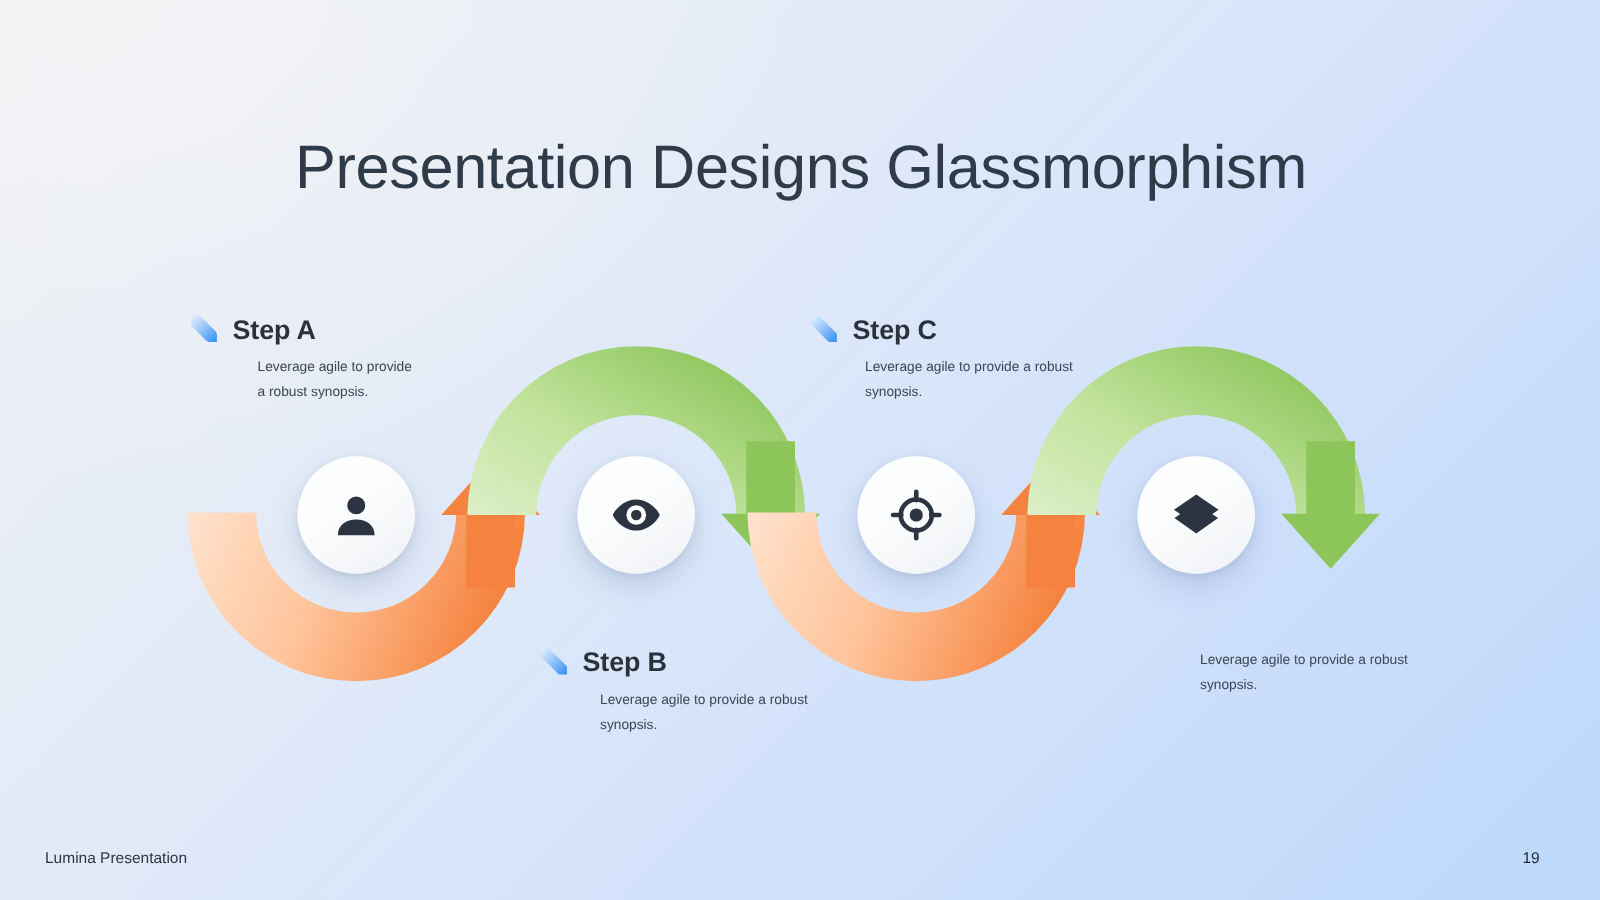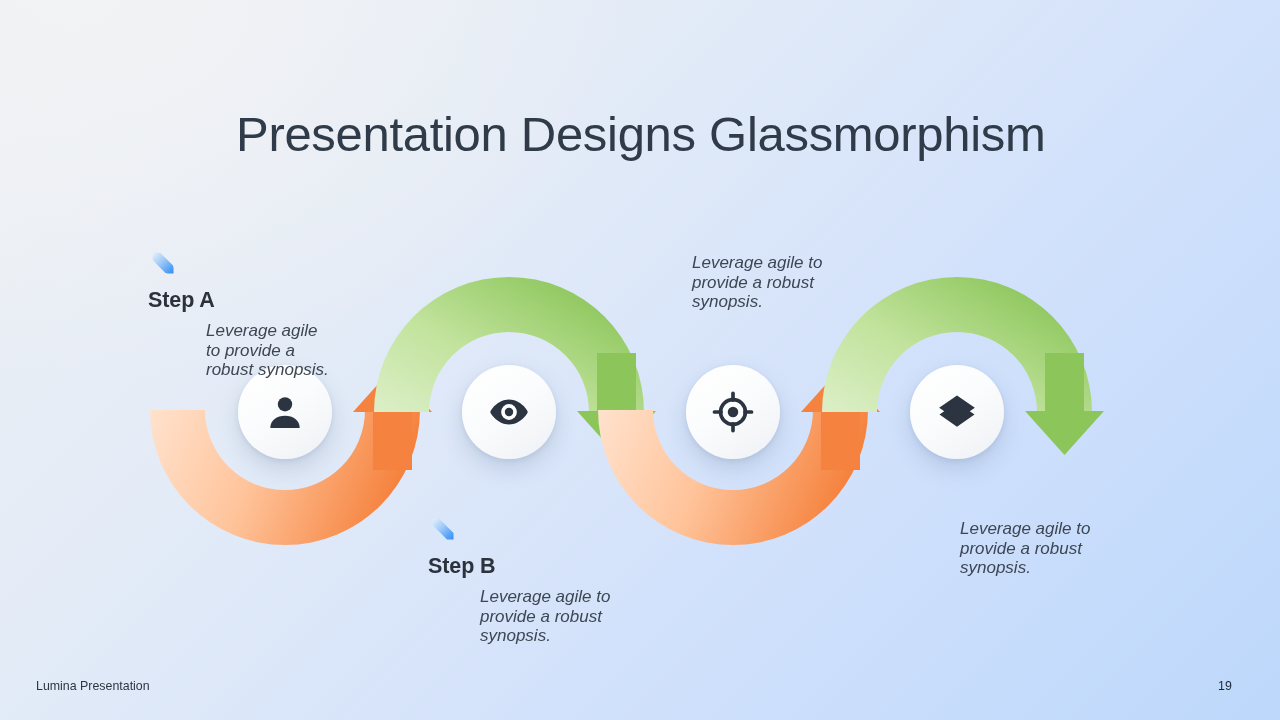--- a/index.html
+++ b/index.html
@@ -39,43 +39,41 @@
     height: 720px;
   }
 
   
   .step {
     position: absolute;
     width: 232px;
   }
   .step-head {
     display: flex;
-    align-items: flex-start;
+    align-items: flex-end;
     gap: 8px;
-    flex-direction: column;
   }
   .step-arrow-icon {
     width: 30px;
     height: 30px;
     flex: 0 0 30px;
     margin-top: 2px;
   }
   .step-title {
     font-size: 21.5px;
     font-weight: bold;
     color: #2b323c;
     line-height: 28px;
     letter-spacing: -0.1px;
   }
   .step-desc {
-    font-size: 17px;
+    font-size: 11px;
     line-height: 19.6px;
     color: #3d4653;
     margin-top: 7px;
-    font-style: italic;
   }
   .step-a .step-desc { margin-left: 58px; width: 125px; }
   .step-b .step-desc { margin-left: 52px; width: 180px; }
   .step-c .step-desc { margin-left: 48px; width: 180px; }
   .step-d .step-desc { margin-left: 52px; width: 180px; }
 
   .step-a { left: 148px; top: 246px; }
   .step-b { left: 428px; top: 512px; }
   .step-c { left: 644px; top: 246px; }
   .step-d { left: 908px; top: 512px; }
@@ -249,20 +247,28 @@
         <svg width="30" height="30" viewBox="0 0 30 30">
           <path d="M5.5 4.5 L11 4.5 L25.5 19 L25.5 25.5 L19 25.5 L4.5 11 Z" fill="url(#gradStepArrow)"></path>
         </svg>
       </span>
       <span class="step-title">Step B</span>
     </div>
     <div class="step-desc">Leverage agile to provide a robust synopsis.</div>
   </div>
 
   <div class="step step-c">
+    <div class="step-head">
+      <span class="step-arrow-icon">
+        <svg width="30" height="30" viewBox="0 0 30 30">
+          <path d="M5.5 4.5 L11 4.5 L25.5 19 L25.5 25.5 L19 25.5 L4.5 11 Z" fill="url(#gradStepArrow)"></path>
+        </svg>
+      </span>
+      <span class="step-title">Step C</span>
+    </div>
     <div class="step-desc">Leverage agile to provide a robust synopsis.</div>
   </div>
 
   <div class="step step-d">
     <div class="step-desc">Leverage agile to provide a robust synopsis.</div>
   </div>
 
   <div class="footer-left">Lumina Presentation</div>
   <div class="footer-page">19</div>
 

